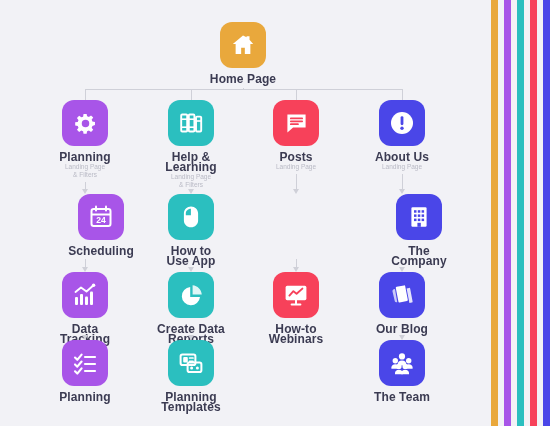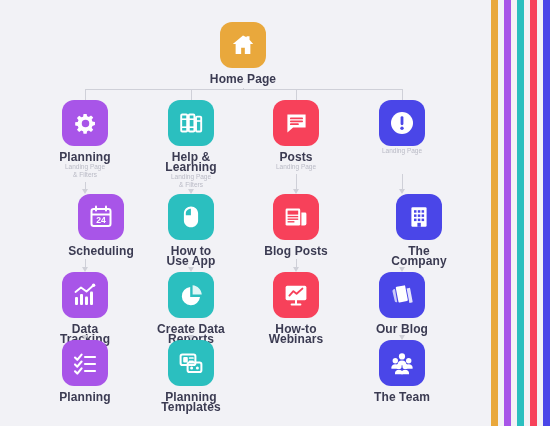--- a/index.html
+++ b/index.html
@@ -186,35 +186,20 @@
      <line x1="6.8" y1="10.3" x2="18.2" y2="10.3" stroke="#f7415a" stroke-width="1.7" stroke-linecap="round"></line>
      <line x1="6.8" y1="13.2" x2="14" y2="13.2" stroke="#f7415a" stroke-width="1.7" stroke-linecap="round"></line>
           </svg>
         </span>
       </div>
       <div class="title">Posts</div>
       <div class="sub">Landing Page</div>
     </div>
     <div class="conn v" style="left: 296px; top: 174px; height: 15px;"></div>
     <div class="arrow" style="left: 292.5px; top: 189px;"></div>
-    <div class="node" style="left: 249px; top: 194px;">
-      <div class="tile" style="background: rgb(247, 65, 90);">
-        <span class="icon">
-          <svg width="26" height="26" viewBox="0 0 26 26">
-     <rect x="2.6" y="4.6" width="14.6" height="17" rx="1.4" fill="#fff"></rect>
-     <rect x="4.6" y="6.6" width="10.6" height="4" fill="#f7415a"></rect>
-     <line x1="4.6" y1="12.6" x2="15.2" y2="12.6" stroke="#f7415a" stroke-width="1.4"></line>
-     <line x1="4.6" y1="15.2" x2="15.2" y2="15.2" stroke="#f7415a" stroke-width="1.4"></line>
-     <line x1="4.6" y1="17.8" x2="11.4" y2="17.8" stroke="#f7415a" stroke-width="1.4"></line>
-     <path d="M18.4 8.6h3.6a1.4 1.4 0 0 1 1.4 1.4v9.6a2 2 0 0 1-2 2h-3z" fill="#fff"></path>
-          </svg>
-        </span>
-      </div>
-      <div class="title">Blog Posts</div>
-    </div>
     <div class="conn v" style="left: 296px; top: 259px; height: 8px;"></div>
     <div class="arrow" style="left: 292.5px; top: 267px;"></div>
     <div class="node" style="left: 249px; top: 272px;">
       <div class="tile" style="background: rgb(247, 65, 90);">
         <span class="icon">
           <svg width="26" height="26" viewBox="0 0 26 26">
      <rect x="2.6" y="3.8" width="20.8" height="14.4" rx="1.6" fill="#fff"></rect>
      <polyline points="6.4,13.6 10.4,9.2 13.6,11.8 19.4,6.6" fill="none" stroke="#f7415a" stroke-width="1.9" stroke-linecap="round" stroke-linejoin="round"></polyline>
      <line x1="13" y1="18.2" x2="13" y2="21.4" stroke="#fff" stroke-width="2" stroke-linecap="round"></line>
      <line x1="8.6" y1="22.6" x2="17.4" y2="22.6" stroke="#fff" stroke-width="2" stroke-linecap="round"></line>
@@ -227,20 +212,21 @@
     <div class="node" style="left: 355px; top: 100px;">
       <div class="tile" style="background: rgb(74, 70, 232);">
         <span class="icon">
           <svg width="28" height="28" viewBox="0 0 28 28">
      <circle cx="14" cy="14" r="11" fill="#fff"></circle>
      <rect x="12.6" y="7.2" width="2.8" height="9" rx="1.4" fill="#4a46e8"></rect>
      <circle cx="14" cy="19.2" r="1.7" fill="#4a46e8"></circle>
           </svg>
         </span>
       </div>
+      <div class="title">About Us</div>
       <div class="sub">Landing Page</div>
     </div>
     <div class="conn v" style="left: 402px; top: 174px; height: 15px;"></div>
     <div class="arrow" style="left: 398.5px; top: 189px;"></div>
     <div class="node" style="left: 372px; top: 194px;">
       <div class="tile" style="background: rgb(74, 70, 232);">
         <span class="icon">
           <svg width="26" height="26" viewBox="0 0 26 26">
      <rect x="5.4" y="3.2" width="15.2" height="19.6" rx="1.2" fill="#fff"></rect>
      <g fill="#4a46e8">

